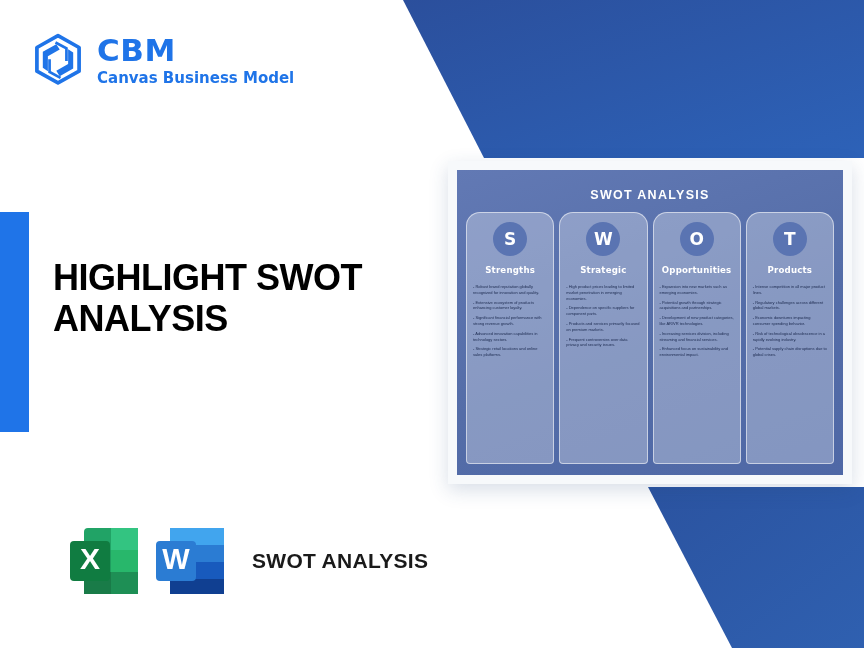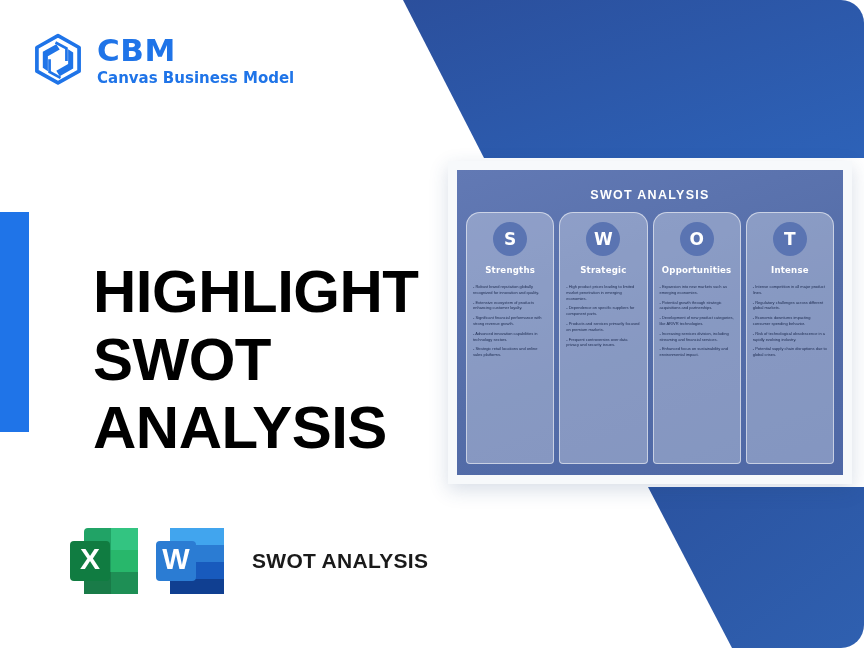--- a/index.html
+++ b/index.html
@@ -12,21 +12,20 @@
     overflow: hidden;
     font-family: "Liberation Sans", sans-serif;
     background: #ffffff;
   }
   #page {
     position: relative;
     width: 864px;
     height: 648px;
     background: #ffffff;
     overflow: hidden;
-    border-radius: 23px;
   }
 
   
   .bg-shape {
     position: absolute;
     pointer-events: none;
   }
   #bg-top-right {
     top: 0; left: 0;
     width: 864px; height: 648px;
@@ -69,27 +68,26 @@
     height: 220px;
     background: #1f74e8;
   }
 
   
   #headline {
     position: absolute;
     left: 53px;
     top: 258px;
     width: 400px;
-    font-size: 60px;
+    font-size: 36px;
     font-weight: bold;
     line-height: 1.13;
     color: #000000;
     letter-spacing: -0.5px;
     font-family: "Liberation Sans", sans-serif;
-    margin-left: 40px;
   }
 
   
   #footer-row {
     position: absolute;
     left: 62px;
     top: 518px;
     display: flex;
     align-items: center;
   }
@@ -293,21 +291,21 @@
             <li>Expansion into new markets such as emerging economies.</li>
             <li>Potential growth through strategic acquisitions and partnerships.</li>
             <li>Development of new product categories, like AR/VR technologies.</li>
             <li>Increasing services division, including streaming and financial services.</li>
             <li>Enhanced focus on sustainability and environmental impact.</li>
           </ul>
         </div>
 
         <div class="swot-col">
           <div class="swot-badge">T</div>
-          <div class="swot-heading">Intense</div>
+          <div class="swot-heading">Products</div>
           <ul class="swot-list">
             <li>Intense competition in all major product lines.</li>
             <li>Regulatory challenges across different global markets.</li>
             <li>Economic downturns impacting consumer spending behavior.</li>
             <li>Risk of technological obsolescence in a rapidly evolving industry.</li>
             <li>Potential supply chain disruptions due to global crises.</li>
           </ul>
         </div>
 
       </div>

